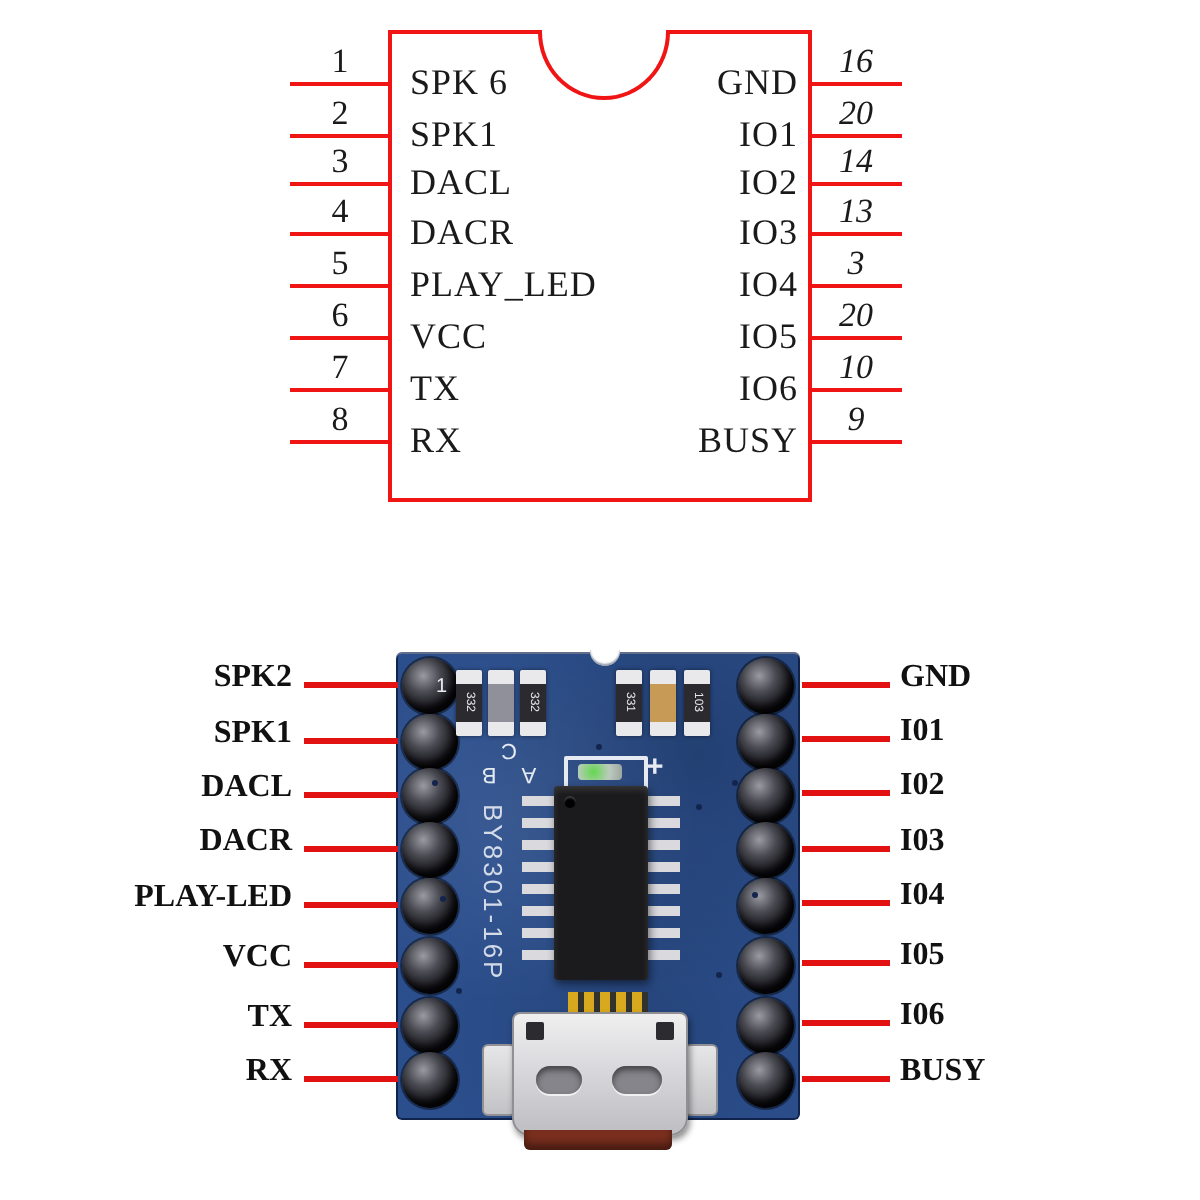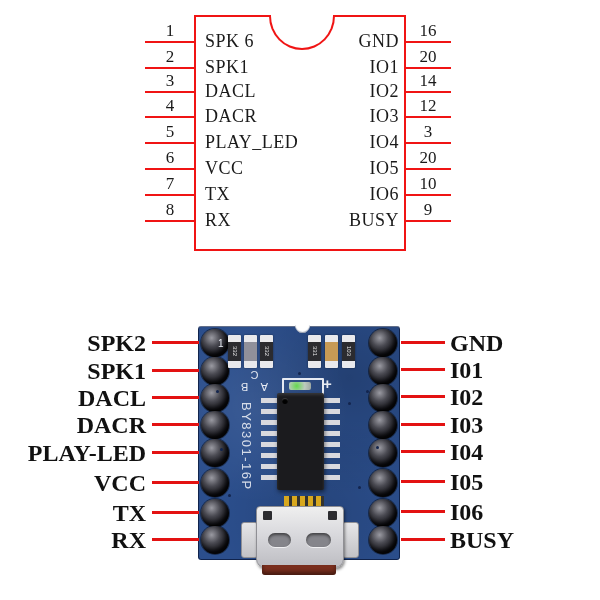--- a/index.html
+++ b/index.html
@@ -9,31 +9,31 @@
   
   .ic-box{position:absolute;left:194px;top:15px;width:208px;height:232px;
           border:2px solid #f01414;background:#fff;}
   .ic-notch{position:absolute;left:269px;top:15px;width:62px;height:33px;background:#fff;
             border:2px solid #f01414;border-top:none;
             border-radius:0 0 33px 33px / 0 0 34px 34px;}
   .s-row{position:absolute;left:0;width:600px;height:0;}
   .s-num{position:absolute;left:145px;width:50px;bottom:2px;text-align:center;
          font-size:17px;line-height:18px;}
   .s-line{position:absolute;left:145px;width:50px;top:-1px;height:2px;background:#f01414;}
-  .s-row.right .s-num{left:405px;width:46px;}
+  .s-row.right .s-num{left:405px;width:46px;font-style:italic;}
   .s-row.right .s-line{left:405px;width:46px;}
   .s-label-l{position:absolute;left:205px;top:-11px;font-size:18px;letter-spacing:.5px;white-space:nowrap;}
   .s-label-r{position:absolute;right:201px;top:-11px;font-size:18px;letter-spacing:.5px;white-space:nowrap;}
 
   
   .m-row{position:absolute;left:0;width:600px;height:0;}
   .m-line{position:absolute;top:-2px;height:3px;background:#e31212;}
   .m-row.left .m-line{left:152px;width:47px;}
   .m-row.right .m-line{left:401px;width:44px;}
-  .m-label{position:absolute;top:-13px;font-size:24px;font-weight:bold;white-space:nowrap;color:#111;}
+  .m-label{position:absolute;top:-13px;font-size:16px;font-weight:bold;white-space:nowrap;color:#111;}
   .m-row.left .m-label{right:454px;}
   .m-row.right .m-label{left:450px;}
 
   .pcb{position:absolute;left:198px;top:326px;width:202px;height:234px;border-radius:3px;
        background:
          radial-gradient(circle at 28% 35%, rgba(255,255,255,.07), rgba(0,0,0,0) 45%),
          radial-gradient(circle at 75% 22%, rgba(0,0,0,.18), rgba(0,0,0,0) 50%),
          radial-gradient(circle at 60% 80%, rgba(0,0,0,.12), rgba(0,0,0,0) 45%),
          #2b4e8c;
        box-shadow:inset 0 1px 0 rgba(255,255,255,.35), inset 0 0 0 1px rgba(10,25,60,.8);}
@@ -146,21 +146,21 @@
     <span class="s-num">20</span>
     <span class="s-line"></span>
     <span class="s-label-r">IO1</span>
   </div>
   <div class="s-row right" style="top:92px">
     <span class="s-num">14</span>
     <span class="s-line"></span>
     <span class="s-label-r">IO2</span>
   </div>
   <div class="s-row right" style="top:117px">
-    <span class="s-num">12</span>
+    <span class="s-num">13</span>
     <span class="s-line"></span>
     <span class="s-label-r">IO3</span>
   </div>
   <div class="s-row right" style="top:143px">
     <span class="s-num">3</span>
     <span class="s-line"></span>
     <span class="s-label-r">IO4</span>
   </div>
   <div class="s-row right" style="top:169px">
     <span class="s-num">20</span>

